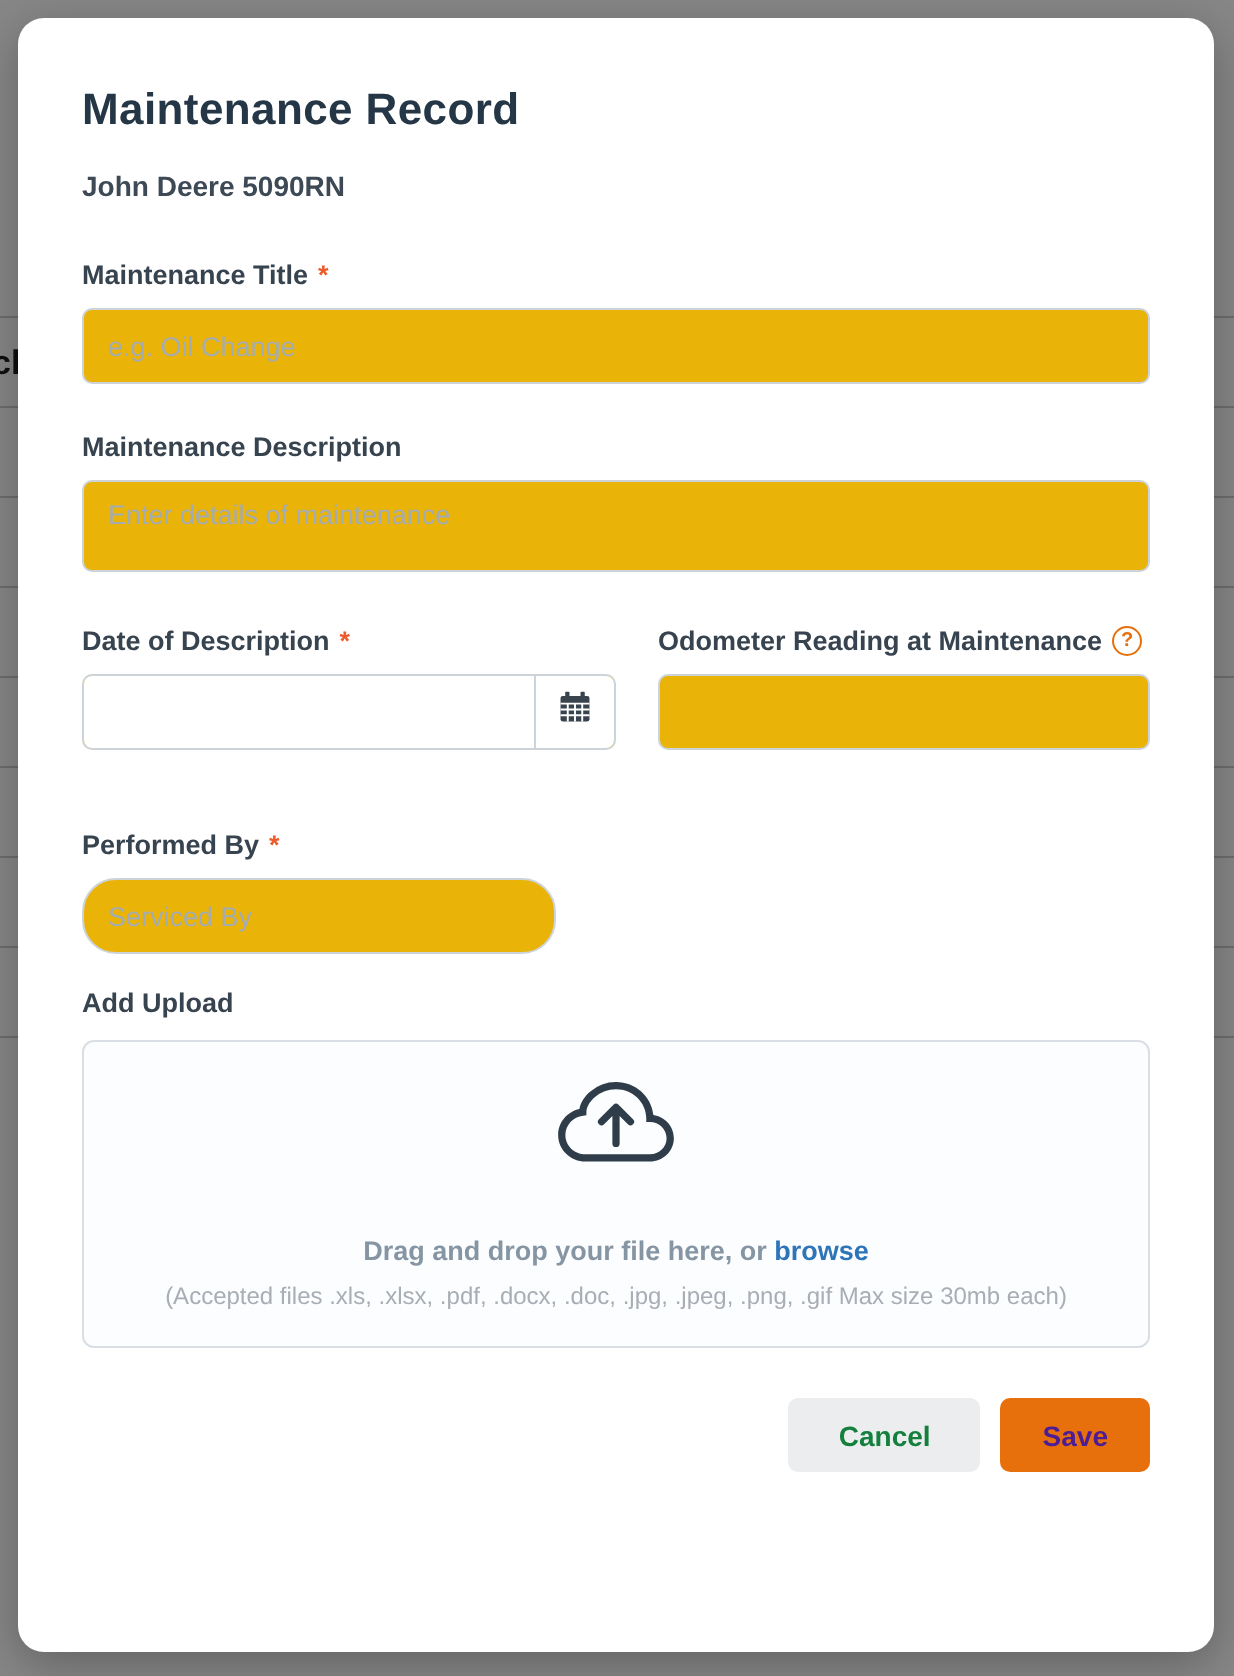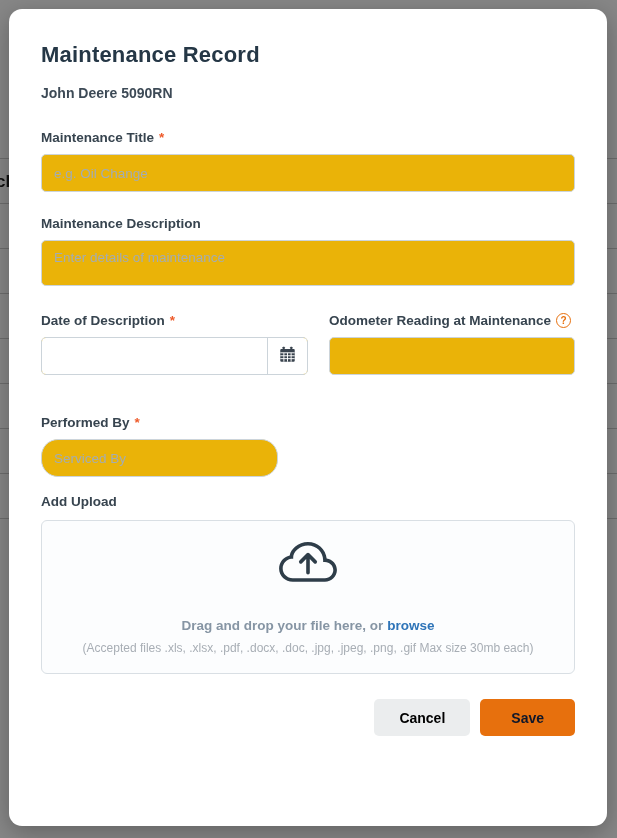--- a/index.html
+++ b/index.html
@@ -80,22 +80,22 @@
   .cloud { margin-top:2px; }
   .drop-line { margin-top:25px; font-size:13.5px; font-weight:700; color:#8695a4; }
   .browse-link { color:var(--link-color,#2e74b8); cursor:pointer; font-weight:700; }
   .accepted-note { margin-top:8px; font-size:12px; color:#a8aeb5; }
 
   .btn-row { margin-top:25px; display:flex; justify-content:flex-end; gap:10px; }
   .btn {
     height:37px; border:none; border-radius:5px; font-family:"Liberation Sans", sans-serif;
     font-size:14px; font-weight:700; cursor:pointer; display:inline-flex; align-items:center;
   }
-  .btn-cancel { background:#ebedee; color:#000000; padding:0 25px; }
-  .btn-save { background:var(--accent,#e7700d); color:#0f172a; padding:0 31px; }
+  .btn-cancel { background:#ebedee; color:#15803d; padding:0 25px; }
+  .btn-save { background:var(--accent,#e7700d); color:#4c1d95; padding:0 21px; }
 </style>
 </head>
 <body>
 
 <div class="page-behind">
   <span class="bg-text">ch</span>
   <div class="bg-rows"></div>
 </div>
 <div class="overlay"></div>
 

